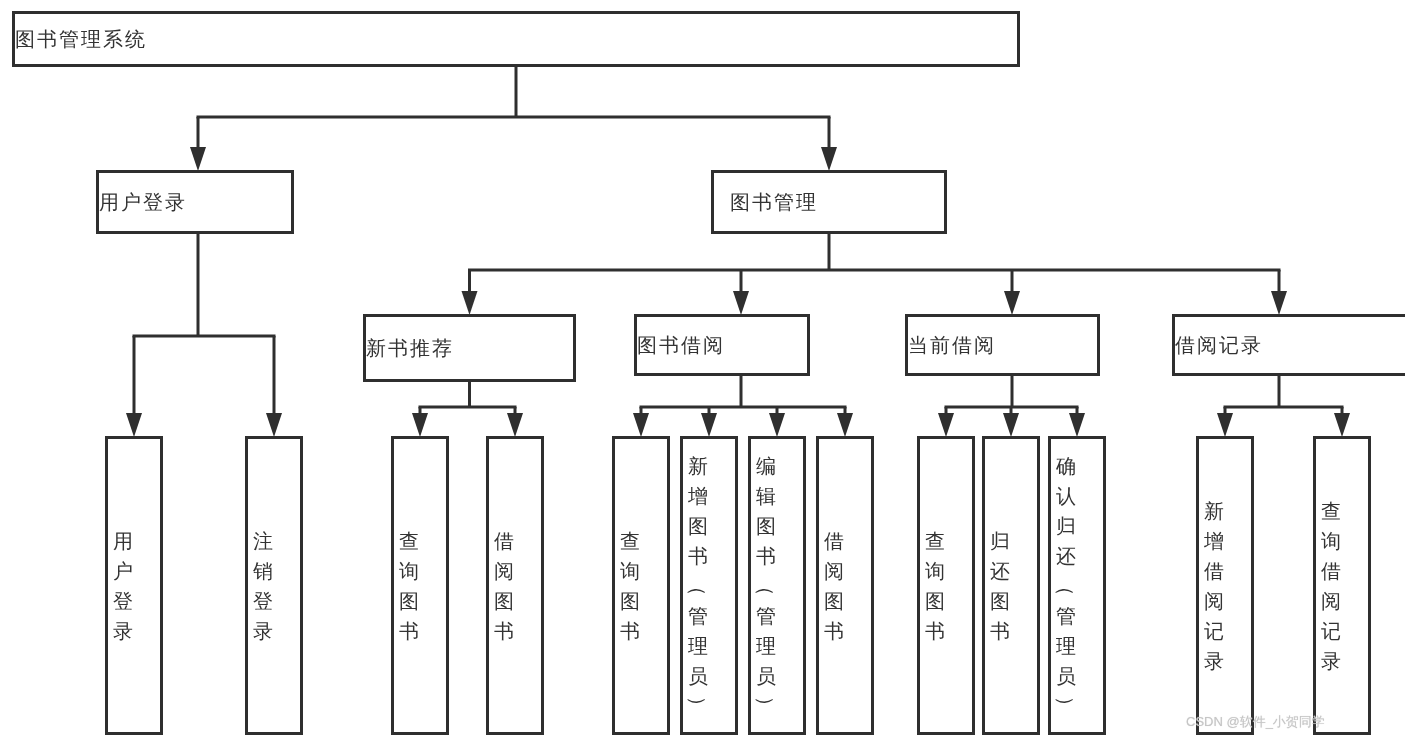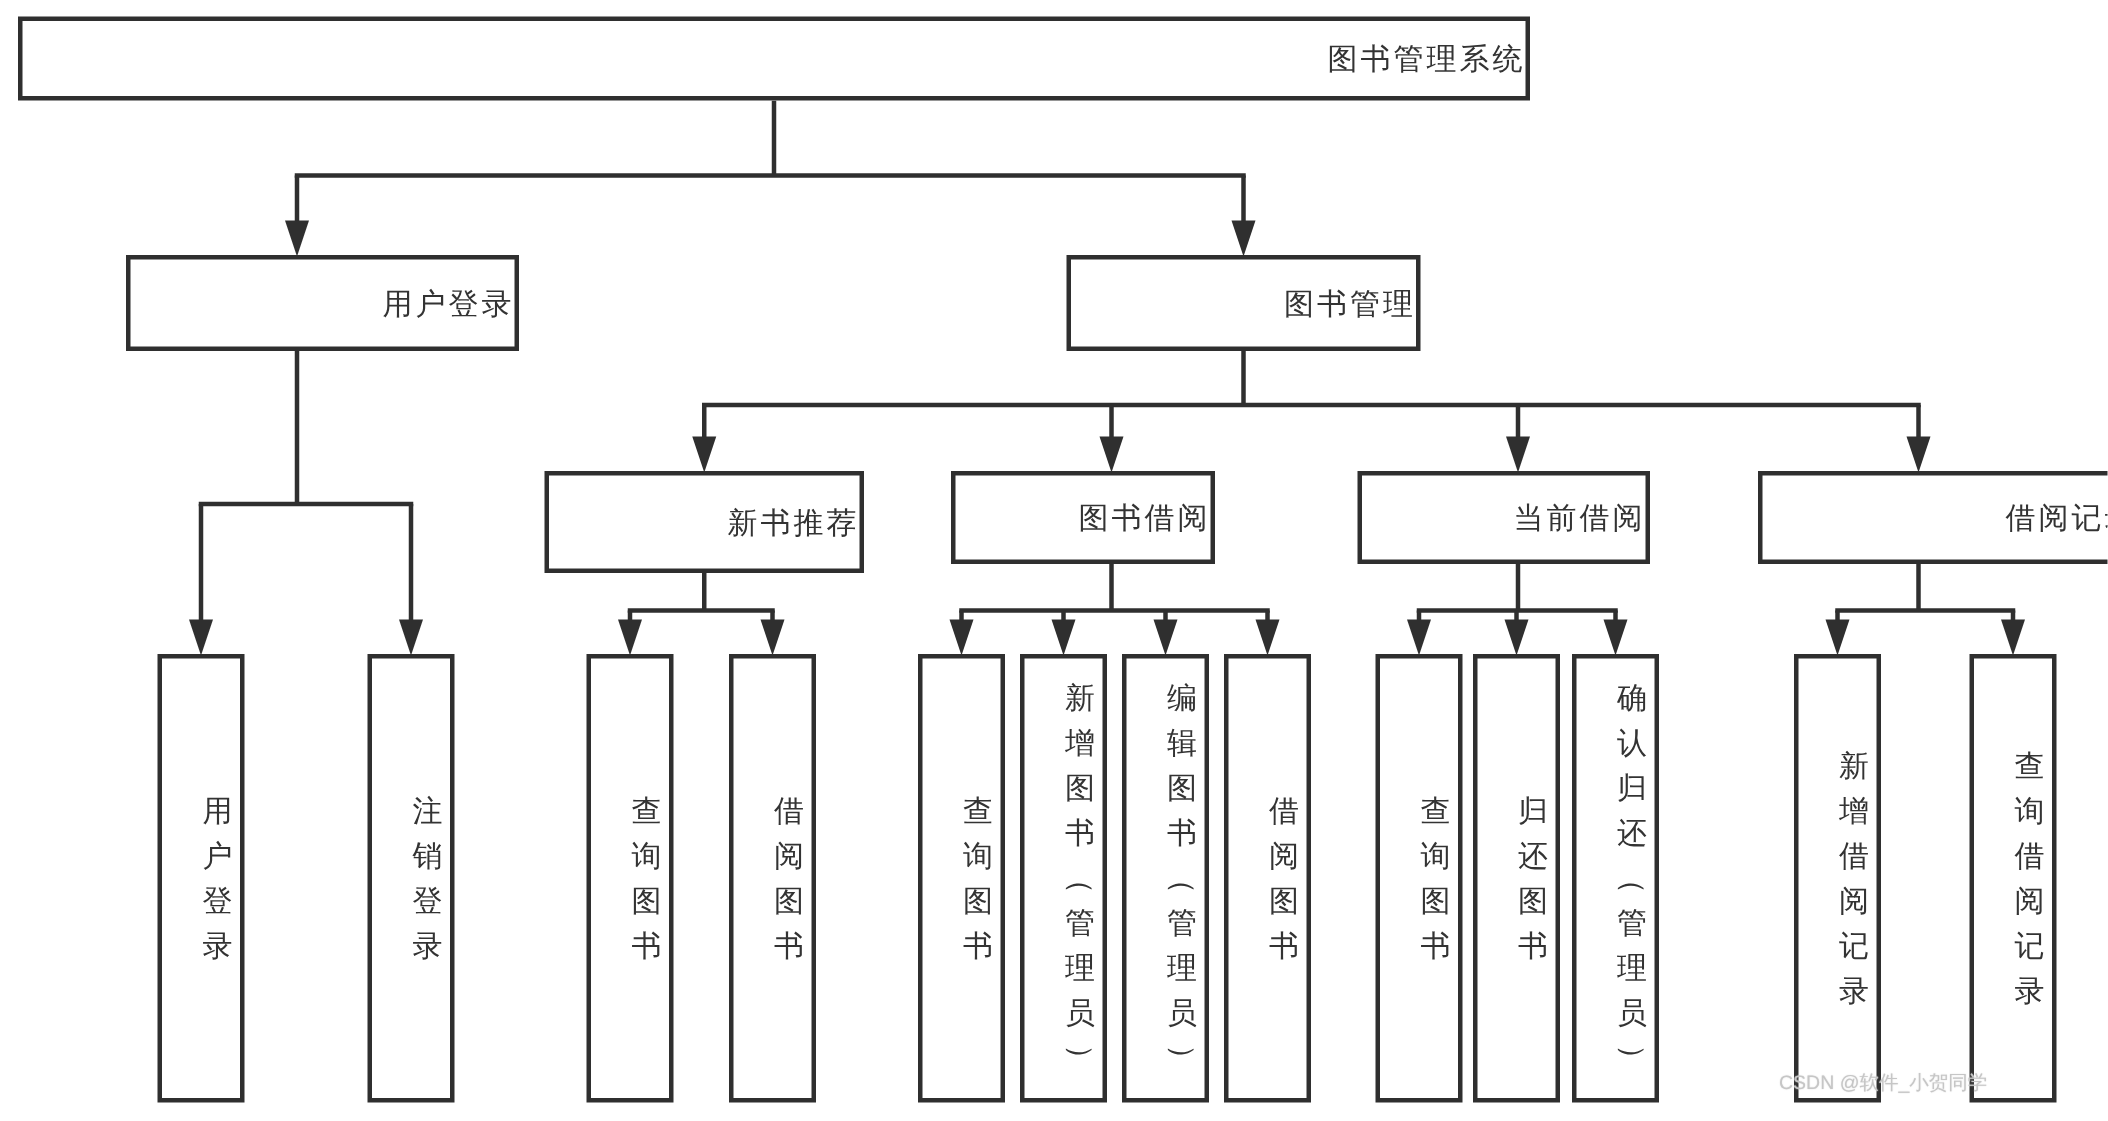--- a/index.html
+++ b/index.html
@@ -18,21 +18,21 @@
     position:absolute;left:0;top:0;
     pointer-events:none;
   }
   .node{
     position:absolute;
     box-sizing:border-box;
     background:#ffffff;
     border:3px solid #2f2f2f;
     display:flex;
     align-items:center;
-    justify-content:flex-end;
+    justify-content:flex-start;
     z-index:2;
   }
   .node .label{
     color:#333333;
     font-size:20px;
     letter-spacing:2px;
     text-align:center;
     white-space:nowrap;
   }
   .node.vertical .label{
@@ -119,40 +119,40 @@
       <line x1="1223.5" y1="407" x2="1343.5" y2="407" stroke="#2f2f2f" stroke-width="3"></line>
       <line x1="1225" y1="407" x2="1225" y2="418" stroke="#2f2f2f" stroke-width="3"></line>
       <polygon points="1217,413 1233,413 1225,437" fill="#2f2f2f"></polygon>
       <line x1="1342" y1="407" x2="1342" y2="418" stroke="#2f2f2f" stroke-width="3"></line>
       <polygon points="1334,413 1350,413 1342,437" fill="#2f2f2f"></polygon>
     </svg>
   <div id="nodes">
       <div class="node horizontal" style="left: 12px; top: 11px; width: 1008px; height: 56px;">
         <div class="label">图书管理系统</div>
       </div>
-      <div class="node horizontal" style="left: 84px; top: 170px; width: 262px; height: 64px;">
+      <div class="node horizontal" style="left: 96px; top: 170px; width: 198px; height: 64px;">
         <div class="label">用户登录</div>
       </div>
       <div class="node vertical" style="left: 105px; top: 436px; width: 58px; height: 299px;">
         <div class="label">
           <span class="ch">用</span>
           <span class="ch">户</span>
           <span class="ch">登</span>
           <span class="ch">录</span>
         </div>
       </div>
       <div class="node vertical" style="left: 245px; top: 436px; width: 58px; height: 299px;">
         <div class="label">
           <span class="ch">注</span>
           <span class="ch">销</span>
           <span class="ch">登</span>
           <span class="ch">录</span>
         </div>
       </div>
-      <div class="node horizontal" style="left: 711px; top: 170px; width: 236px; height: 64px;">
+      <div class="node horizontal" style="left: 711px; top: 170px; width: 236px; height: 64px; padding-left: 16px;">
         <div class="label">图书管理</div>
       </div>
       <div class="node horizontal" style="left: 363px; top: 314px; width: 213px; height: 68px;">
         <div class="label">新书推荐</div>
       </div>
       <div class="node vertical" style="left: 391px; top: 436px; width: 58px; height: 299px;">
         <div class="label">
           <span class="ch">查</span>
           <span class="ch">询</span>
           <span class="ch">图</span>

